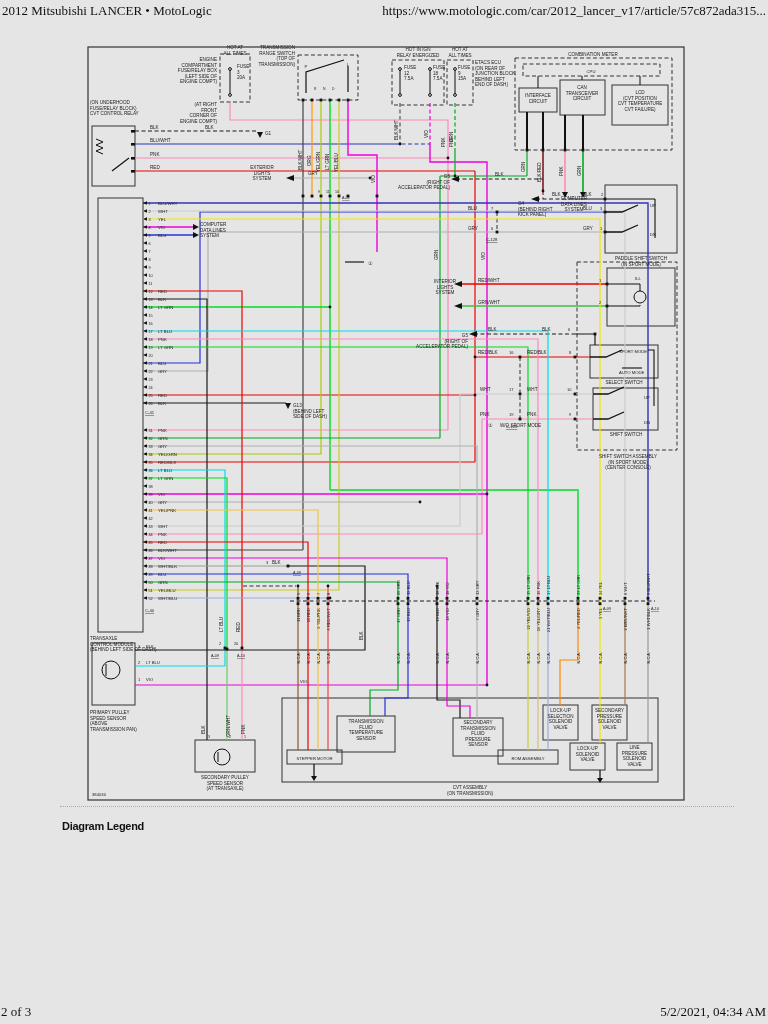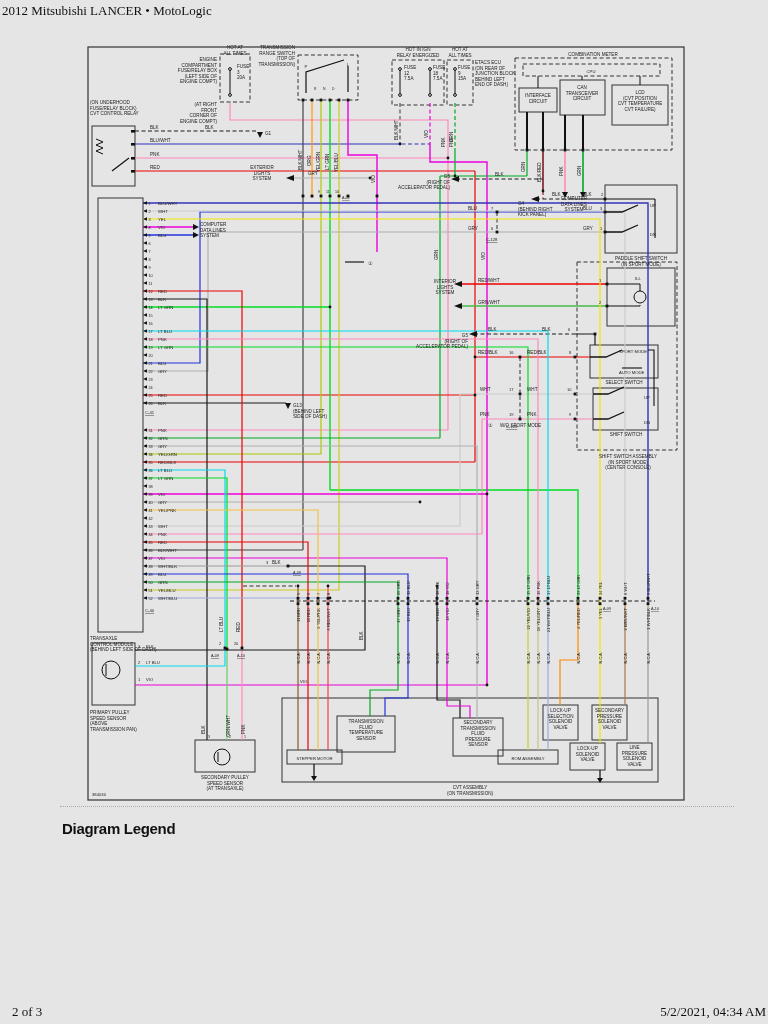--- a/index.html
+++ b/index.html
@@ -2,33 +2,34 @@
 <html><head>
 <meta charset="utf-8">
 <style>
   html,body{margin:0;padding:0;background:#fff;}
   .page{position:relative;width:768px;height:1024px;background:#e5e5e5;overflow:hidden;
         font-family:"Liberation Sans",sans-serif;}
   .hdr{position:absolute;top:3px;font-family:"Liberation Serif",serif;font-size:13px;color:#111;white-space:nowrap;}
   .hdr-left{left:2px;}
   .hdr-right{right:2px;}
   .ftr{position:absolute;bottom:4px;font-family:"Liberation Serif",serif;font-size:13px;color:#111;}
-  .ftr-left{left:12px;text-align:center;}
+  .ftr-left{left:1px;text-align:center;}
   .ftr-right{right:2px;}
   .legend-sep{position:absolute;left:60px;right:34px;top:806px;border-top:1.5px dotted #aaa;}
-  .legend-title{position:absolute;left:62px;top:820px;font-size:15px;font-weight:bold;color:#111;
+  .legend-title{position:absolute;left:62px;top:820px;font-size:11px;font-weight:bold;color:#111;
         font-family:"Liberation Sans",sans-serif;letter-spacing:-0.3px;}
   svg text{font-family:"Liberation Sans",sans-serif;fill:#222;}
   a.url{color:#111;text-decoration:none;}
 </style>
 </head>
 <body>
 
 <div class="page">
   <div class="hdr hdr-left">2012 Mitsubishi LANCER • MotoLogic</div>
+  <div class="hdr hdr-right"><a class="url">https://www.motologic.com/car/2012_lancer_v17/article/57c872ada315...</a></div>
 
   <svg id="diag" width="768" height="1024" viewBox="0 0 768 1024">
     <g id="gBoxes">
         <rect x="88" y="47" width="596" height="753" fill="none" stroke="#333" stroke-width="1.2"></rect>
         <rect x="98" y="198" width="45" height="434" fill="none" stroke="#333" stroke-width="1"></rect>
         <rect x="92" y="126" width="43" height="60" fill="none" stroke="#333" stroke-width="1"></rect>
         <rect x="605" y="185" width="72" height="68" fill="none" stroke="#333" stroke-width="1"></rect>
         <rect x="607" y="268" width="68" height="58" fill="none" stroke="#333" stroke-width="1"></rect>
         <rect x="590" y="345" width="68" height="33" fill="none" stroke="#333" stroke-width="1"></rect>
         <rect x="593" y="388" width="65" height="42" fill="none" stroke="#333" stroke-width="1"></rect>

